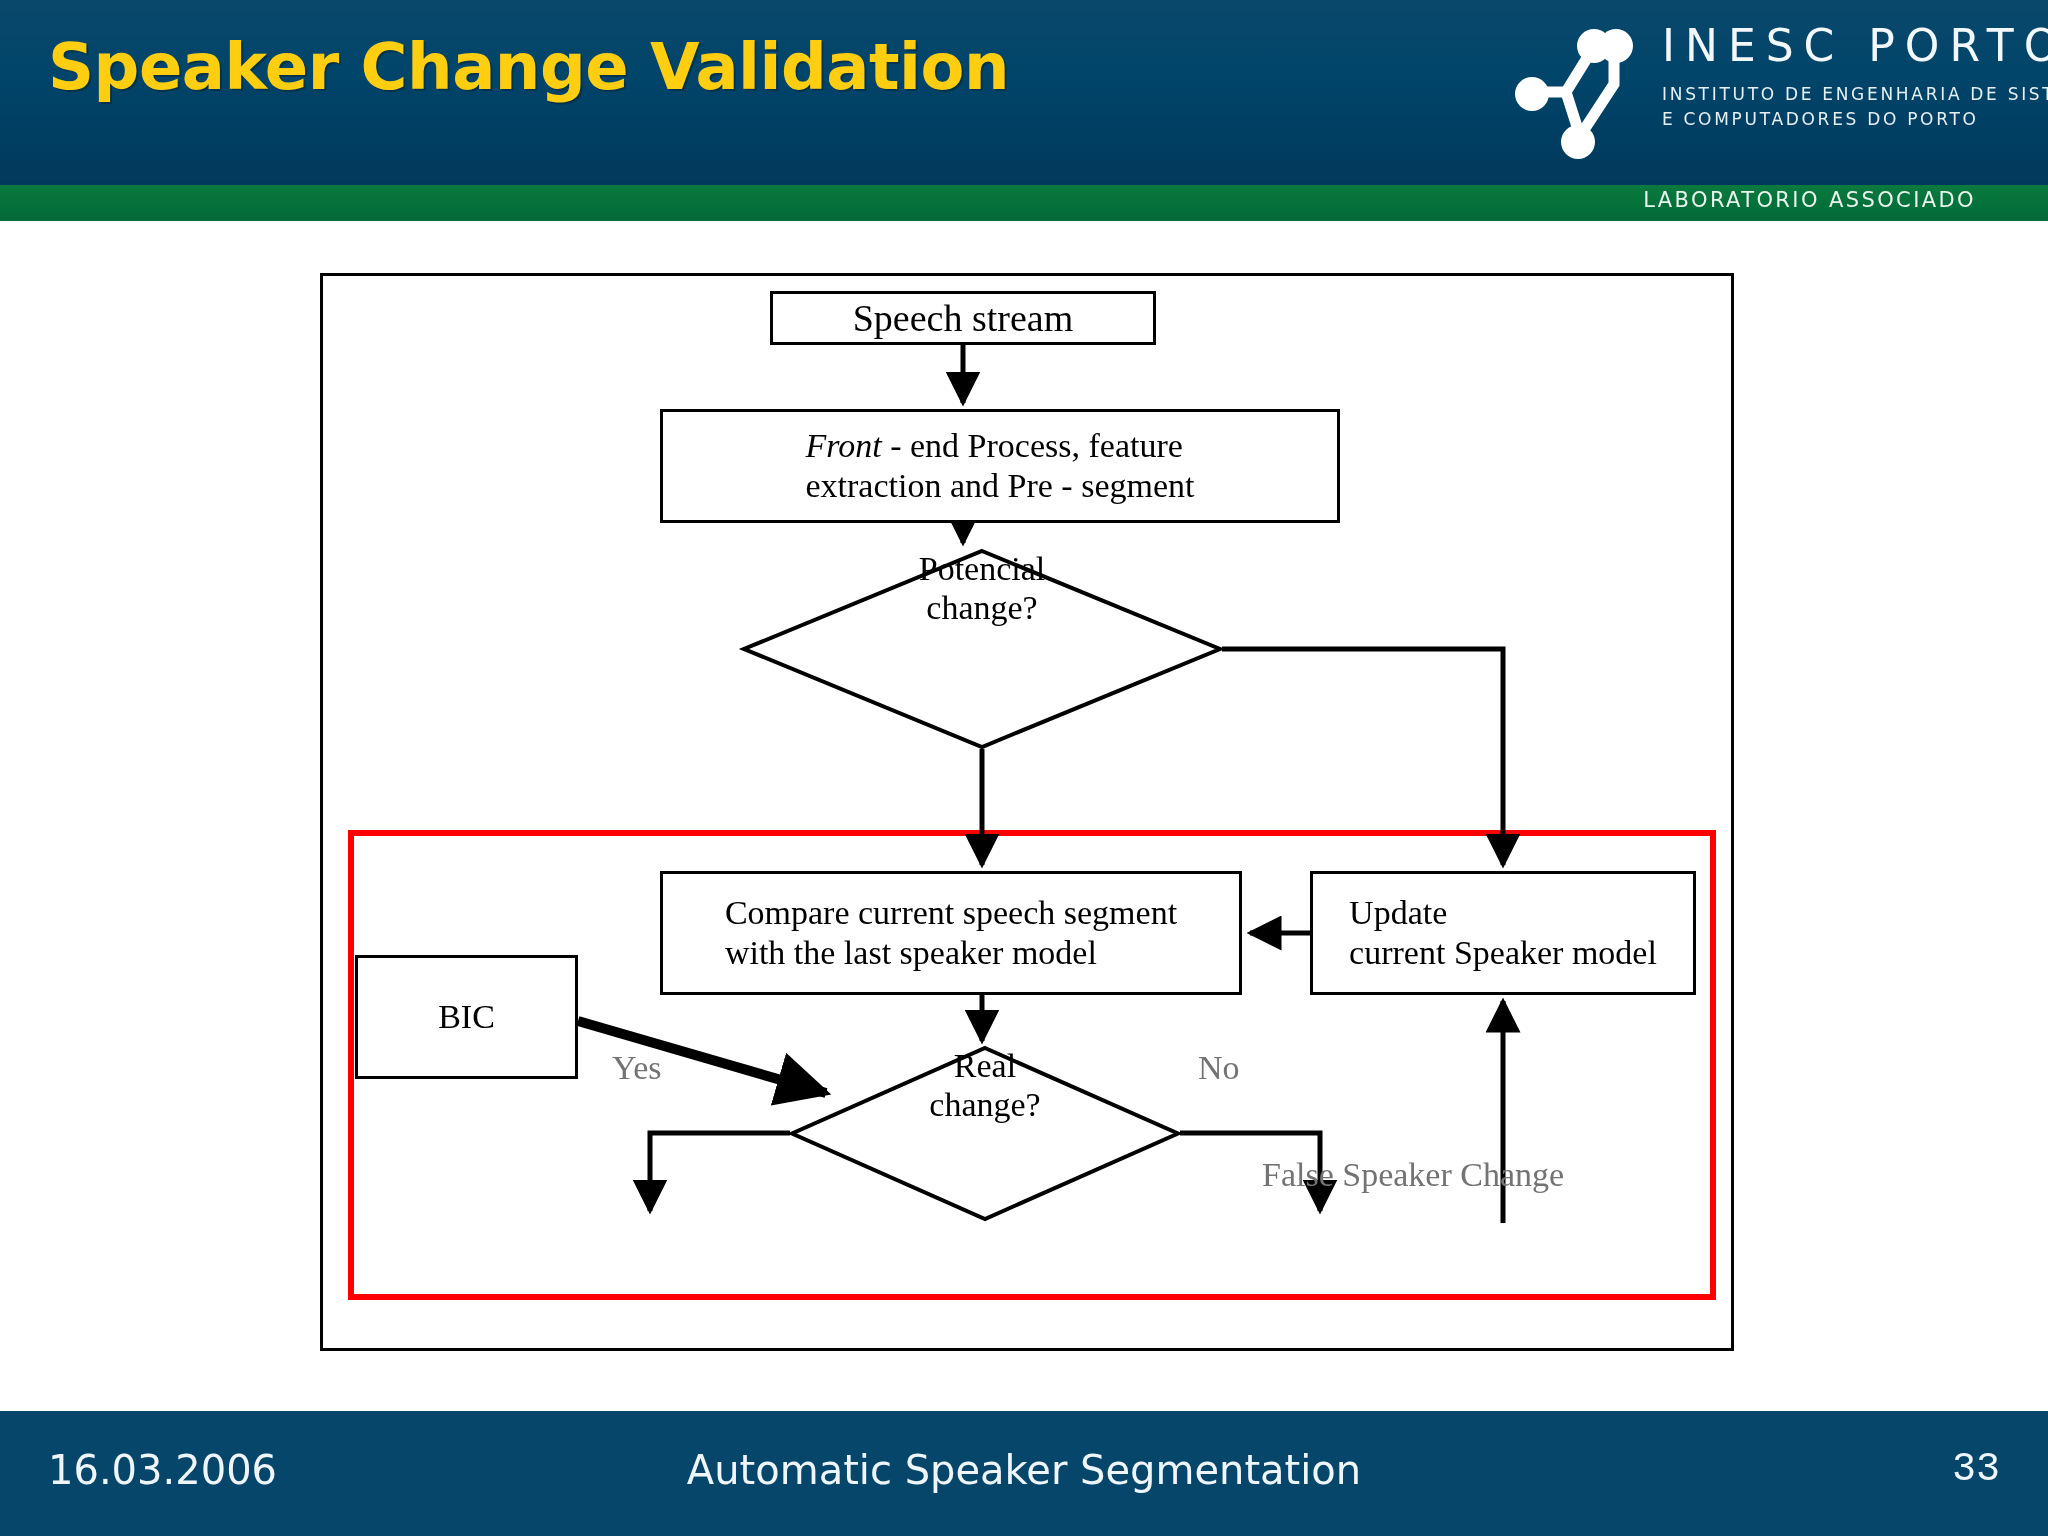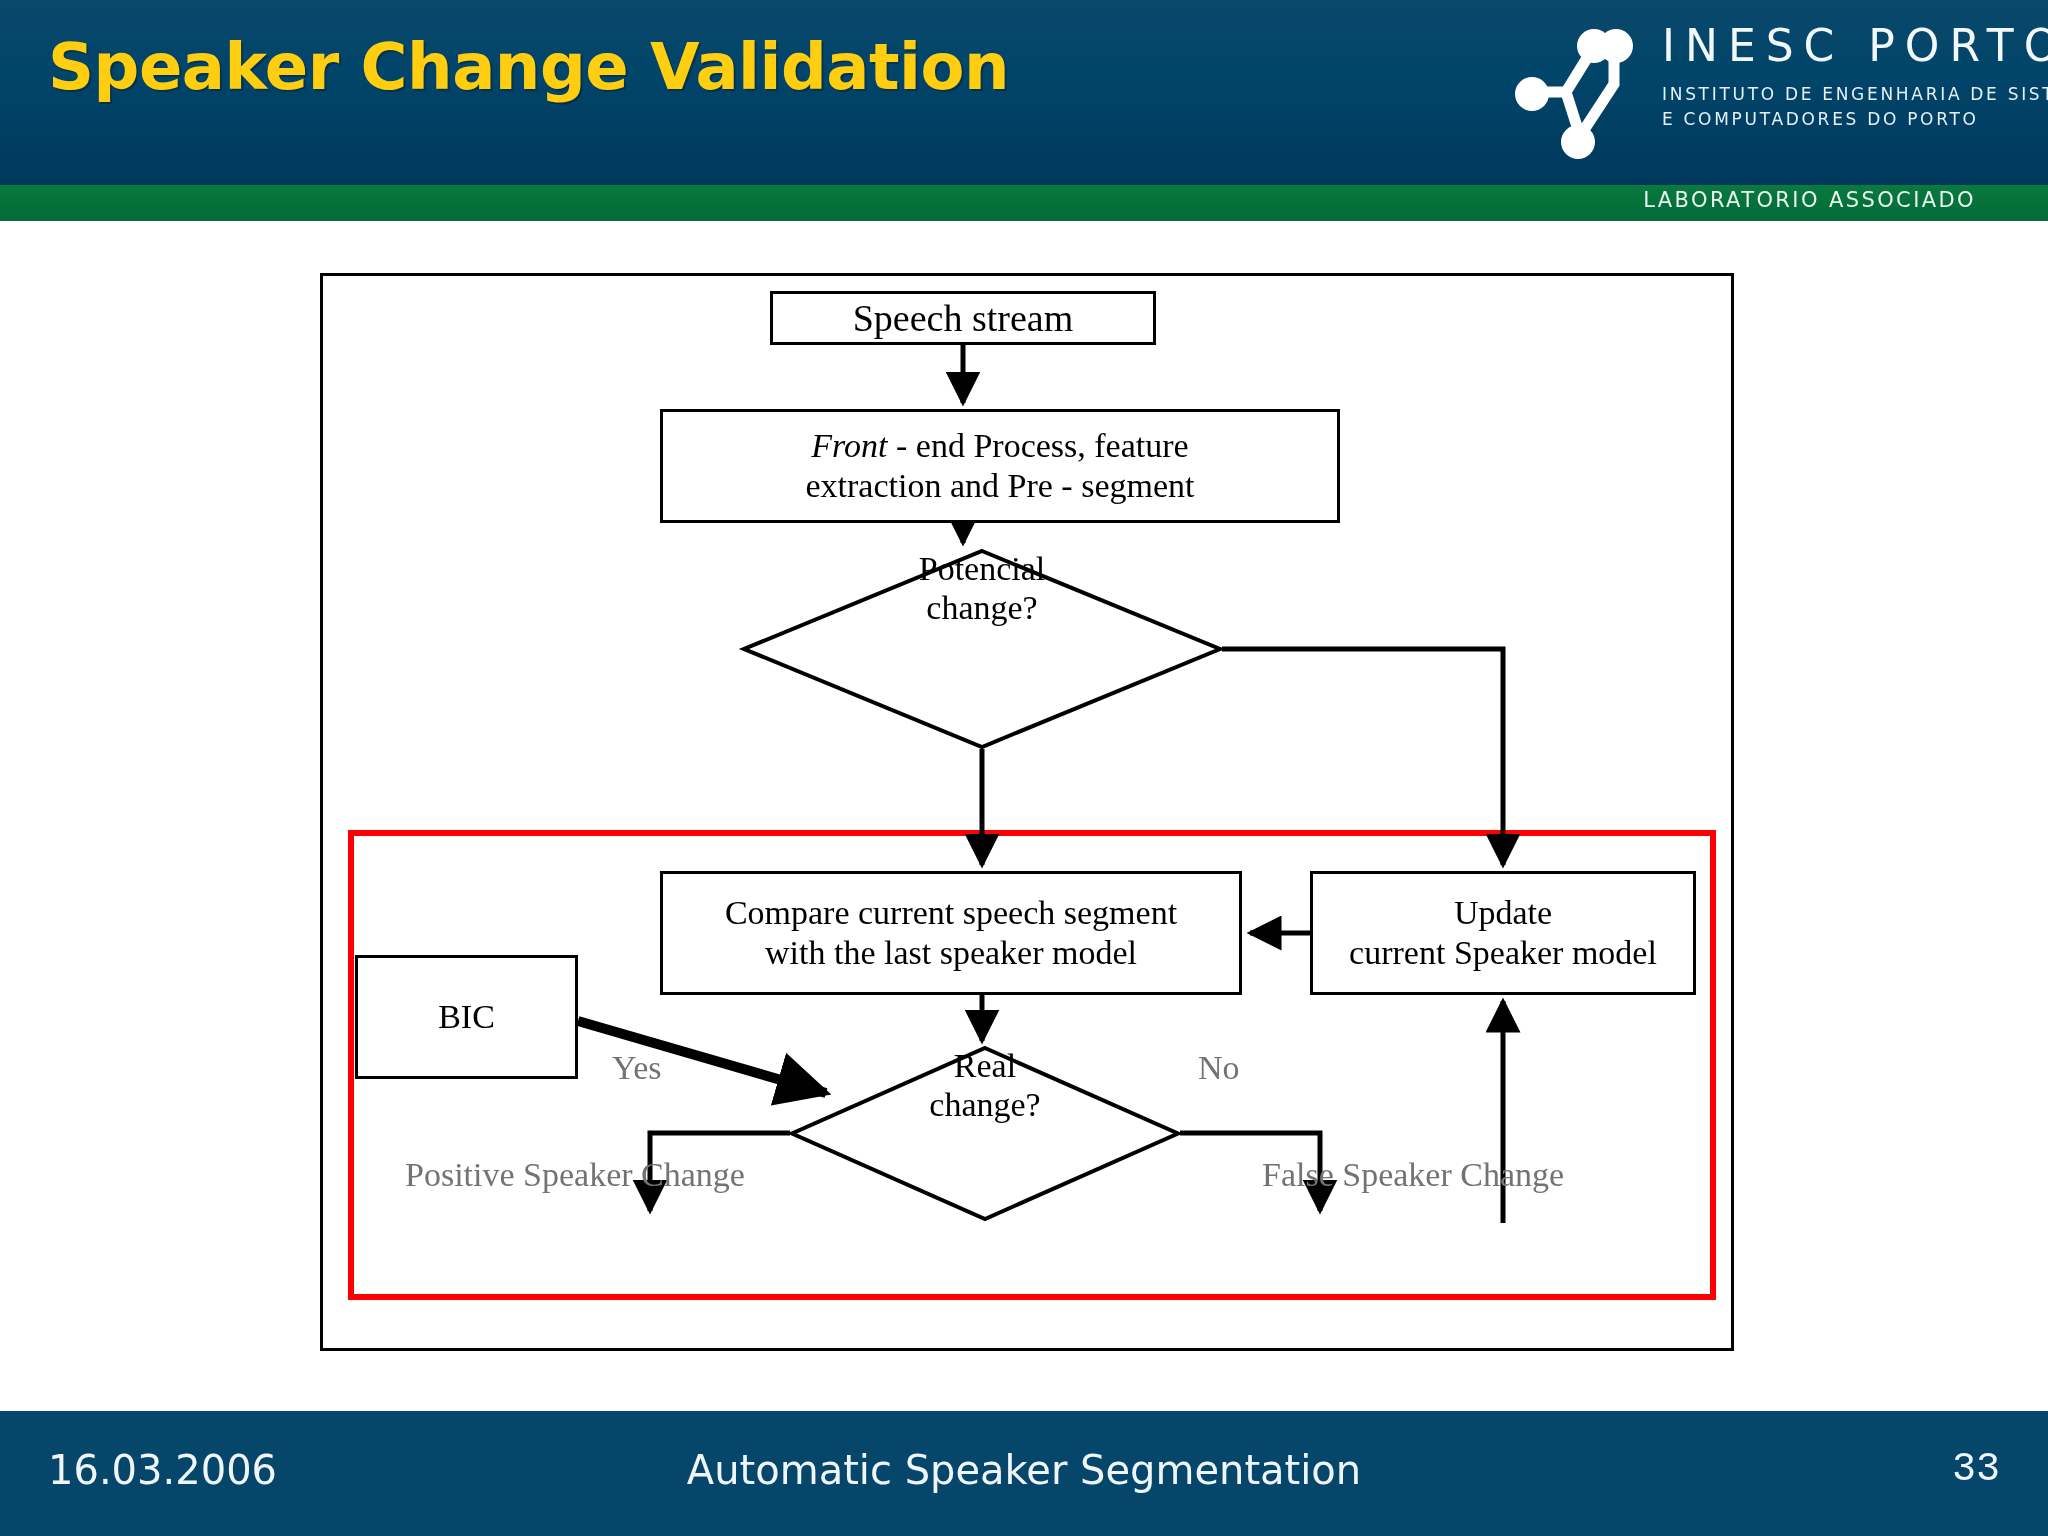--- a/index.html
+++ b/index.html
@@ -32,21 +32,21 @@
   .deco .b{height:50%;background:#0c4468;}
 
   
   .canvas{position:absolute;left:0;top:221px;width:2048px;height:1190px;background:#fff;}
   .outer-frame{position:absolute;left:320px;top:52px;width:1414px;height:1078px;
                border:3px solid #000;box-sizing:border-box;background:#fff;}
   .red-frame{position:absolute;left:348px;top:609px;width:1368px;height:470px;
              border:6px solid #ff0000;box-sizing:border-box;}
 
   .node{position:absolute;border:3px solid #000;box-sizing:border-box;background:#fff;
-        display:flex;align-items:center;justify-content:center;text-align:center;
+        display:flex;align-items:center;justify-content:center;
         font-family:"Liberation Serif",serif;color:#000;line-height:1.18;}
 
   .n-speech{left:770px;top:70px;width:386px;height:54px;font-size:38px;}
   .n-front {left:660px;top:188px;width:680px;height:114px;font-size:34px;}
   .n-compare{left:660px;top:650px;width:582px;height:124px;font-size:34px;}
   .n-update{left:1310px;top:650px;width:386px;height:124px;font-size:34px;}
   .n-bic   {left:355px;top:734px;width:223px;height:124px;font-size:34px;}
 
   .diamond-wrap{position:absolute;}
   .d-pot{left:742px;top:328px;width:480px;height:200px;}
@@ -191,21 +191,20 @@
       <polygon points="195,2 388,87.5 195,173 2,87.5" fill="#fff" stroke="#000" stroke-width="4" vector-effect="non-scaling-stroke"></polygon>
     </svg>
     <div class="dlabel">
       <span>Real</span>
       <span>change?</span>
     </div>
   </div>
 
   <div class="ftext lbl-yes">Yes</div>
   <div class="ftext lbl-no">No</div>
-  <div class="ftext out-pos">Positive Speaker Change</div>
   <div class="ftext out-false">False Speaker Change</div>
 </div>
 
 <div class="footer">
   <div class="f-date">16.03.2006</div>
   <div class="f-center">Automatic Speaker Segmentation</div>
   <div class="f-page">33</div>
 </div>
 
 </body></html>

